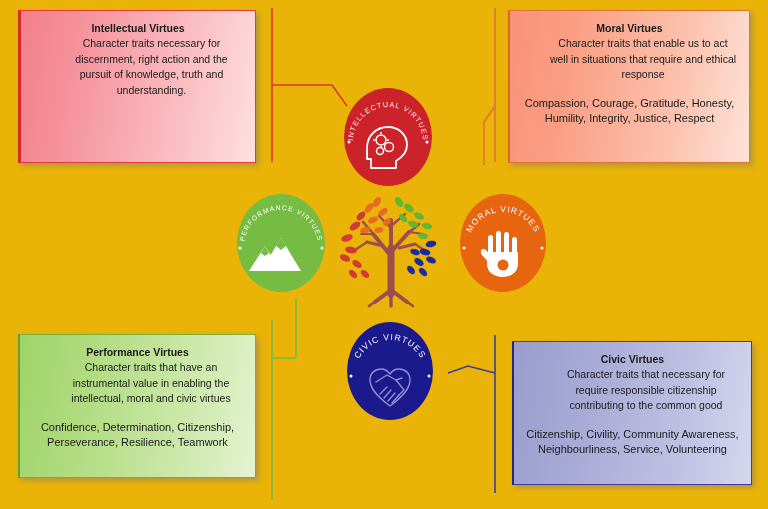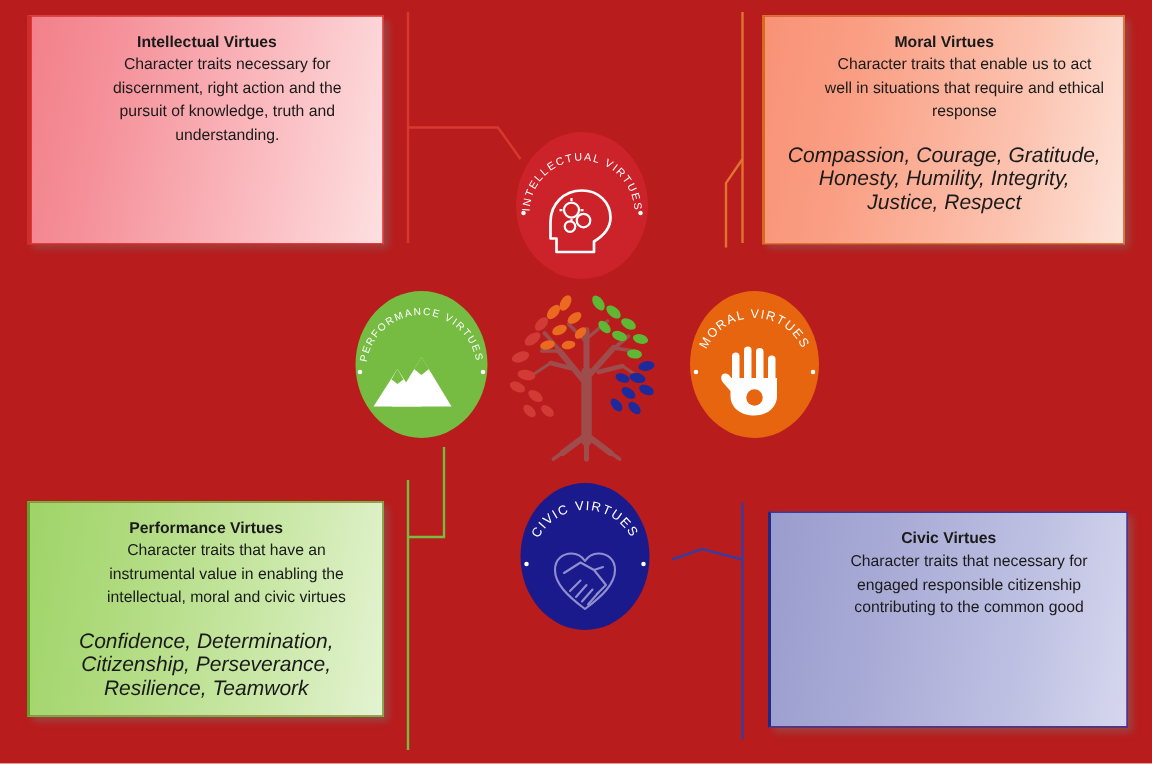--- a/index.html
+++ b/index.html
@@ -7,21 +7,21 @@
     padding: 0;
     background: #ffffff;
   }
   body {
     font-family: "Liberation Sans", sans-serif;
   }
   #canvas {
     position: relative;
     width: 768px;
     height: 509px;
-    background: #b91c1c;
+    background: #eab308;
     overflow: hidden;
   }
 
   
   #connectors {
     position: absolute;
     left: 0;
     top: 0;
     width: 768px;
     height: 509px;
@@ -42,24 +42,23 @@
     font-size: 10.5px;
     line-height: 15px;
     margin-bottom: 0px;
   }
   .vbox .vdesc {
     font-size: 10.5px;
     line-height: 15.5px;
     margin-left: 27px;
   }
   .vbox .vlist {
-    font-size: 14px;
+    font-size: 11px;
     line-height: 15.5px;
     margin-top: 13px;
-    font-style: italic;
   }
 
   
   #box-intellectual {
     left: 18px; top: 10px; width: 238px; height: 153px;
     background: linear-gradient(100deg, #f2808a 0%, #f59099 22%, #fbc2c6 72%, #fde0e1 100%);
     border: 1.6px solid #e23b3b;
     border-left: 3px solid #d22b2b;
   }
   
@@ -131,21 +130,22 @@
   </div>
 
   <div class="vbox" id="box-performance">
     <div class="vtitle">Performance Virtues</div>
     <div class="vdesc">Character traits that have an instrumental value in enabling the intellectual, moral and civic virtues</div>
     <div class="vlist">Confidence, Determination, Citizenship, Perseverance, Resilience, Teamwork</div>
   </div>
 
   <div class="vbox" id="box-civic">
     <div class="vtitle">Civic Virtues</div>
-    <div class="vdesc">Character traits that necessary for engaged responsible citizenship contributing to the common good</div>
+    <div class="vdesc">Character traits that necessary for require responsible citizenship contributing to the common good</div>
+    <div class="vlist">Citizenship, Civility, Community Awareness, Neighbourliness, Service, Volunteering</div>
   </div>
 
   <div class="circle" id="circle-intellectual" style="left:337px; top:86px;">
     <svg width="102" height="102" viewBox="0 0 102 102">
       <defs>
         <path id="arc-int" d="M 16,56 A 35,35 0 0 1 86,56" fill="none"></path>
       </defs>
       <ellipse cx="51" cy="51" rx="44" ry="49" fill="#cc2229"></ellipse>
       <text font-family="'Liberation Sans',sans-serif" font-size="7.2" fill="#ffffff" letter-spacing="1.1">
         <textPath href="#arc-int" startOffset="50%" text-anchor="middle">INTELLECTUAL VIRTUES</textPath>

